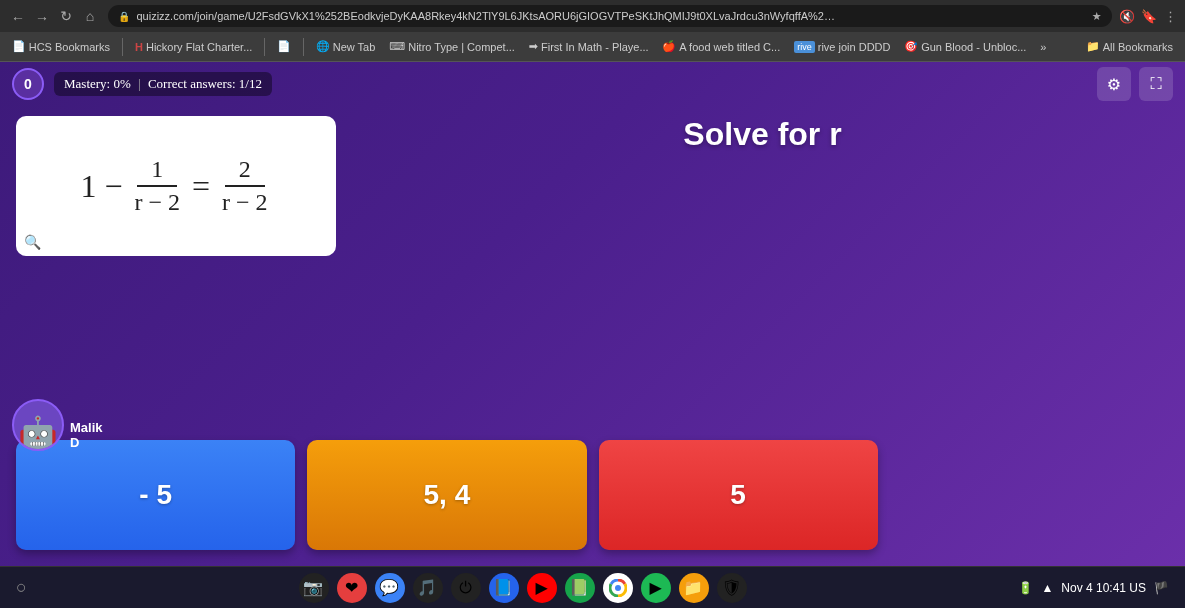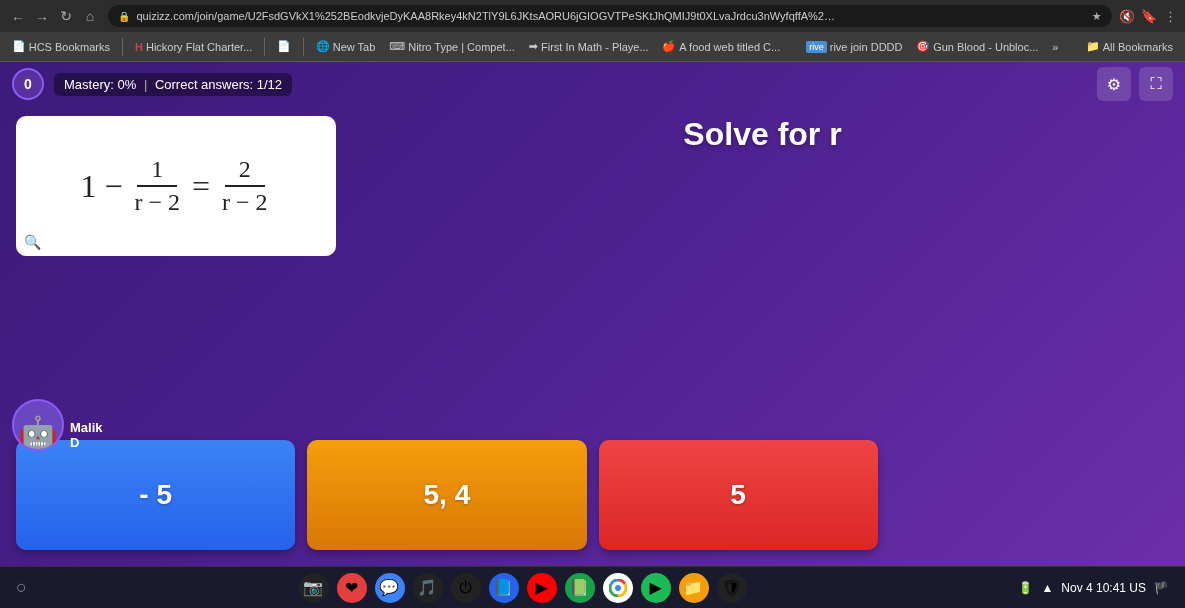--- a/index.html
+++ b/index.html
@@ -127,20 +127,21 @@
       font-size: 14px;
       font-weight: bold;
     }
     .mastery-badge {
       background: rgba(0,0,0,0.4);
       border-radius: 6px;
       padding: 4px 10px;
       color: white;
       font-size: 13px;
       font-weight: 500;
+      font-family: Liberation Serif, serif;
     }
     .top-right-icons {
       display: flex;
       gap: 8px;
       align-items: center;
     }
     .icon-btn {
       width: 34px;
       height: 34px;
       background: rgba(255,255,255,0.15);
@@ -396,21 +397,21 @@
     </div>
     <div class="bookmark-item">
       <span>➡</span>
       <span>First In Math - Playe...</span>
     </div>
     <div class="bookmark-item">
       <span>🍎</span>
       <span>A food web titled C...</span>
     </div>
     <div class="bookmark-item">
-      <span style="font-size:9px;background:#4a90d9;color:white;padding:1px 3px;border-radius:2px;margin-left:12px;">rive</span>
+      <span style="font-size:9px;background:#4a90d9;color:white;padding:1px 3px;border-radius:2px;">rive</span>
       <span>rive join DDDD</span>
     </div>
     <div class="bookmark-item">
       <span>🎯</span>
       <span>Gun Blood - Unbloc...</span>
     </div>
     <div class="bookmark-item">
       <span>»</span>
     </div>
     <div style="margin-left:auto;" class="bookmark-item">

